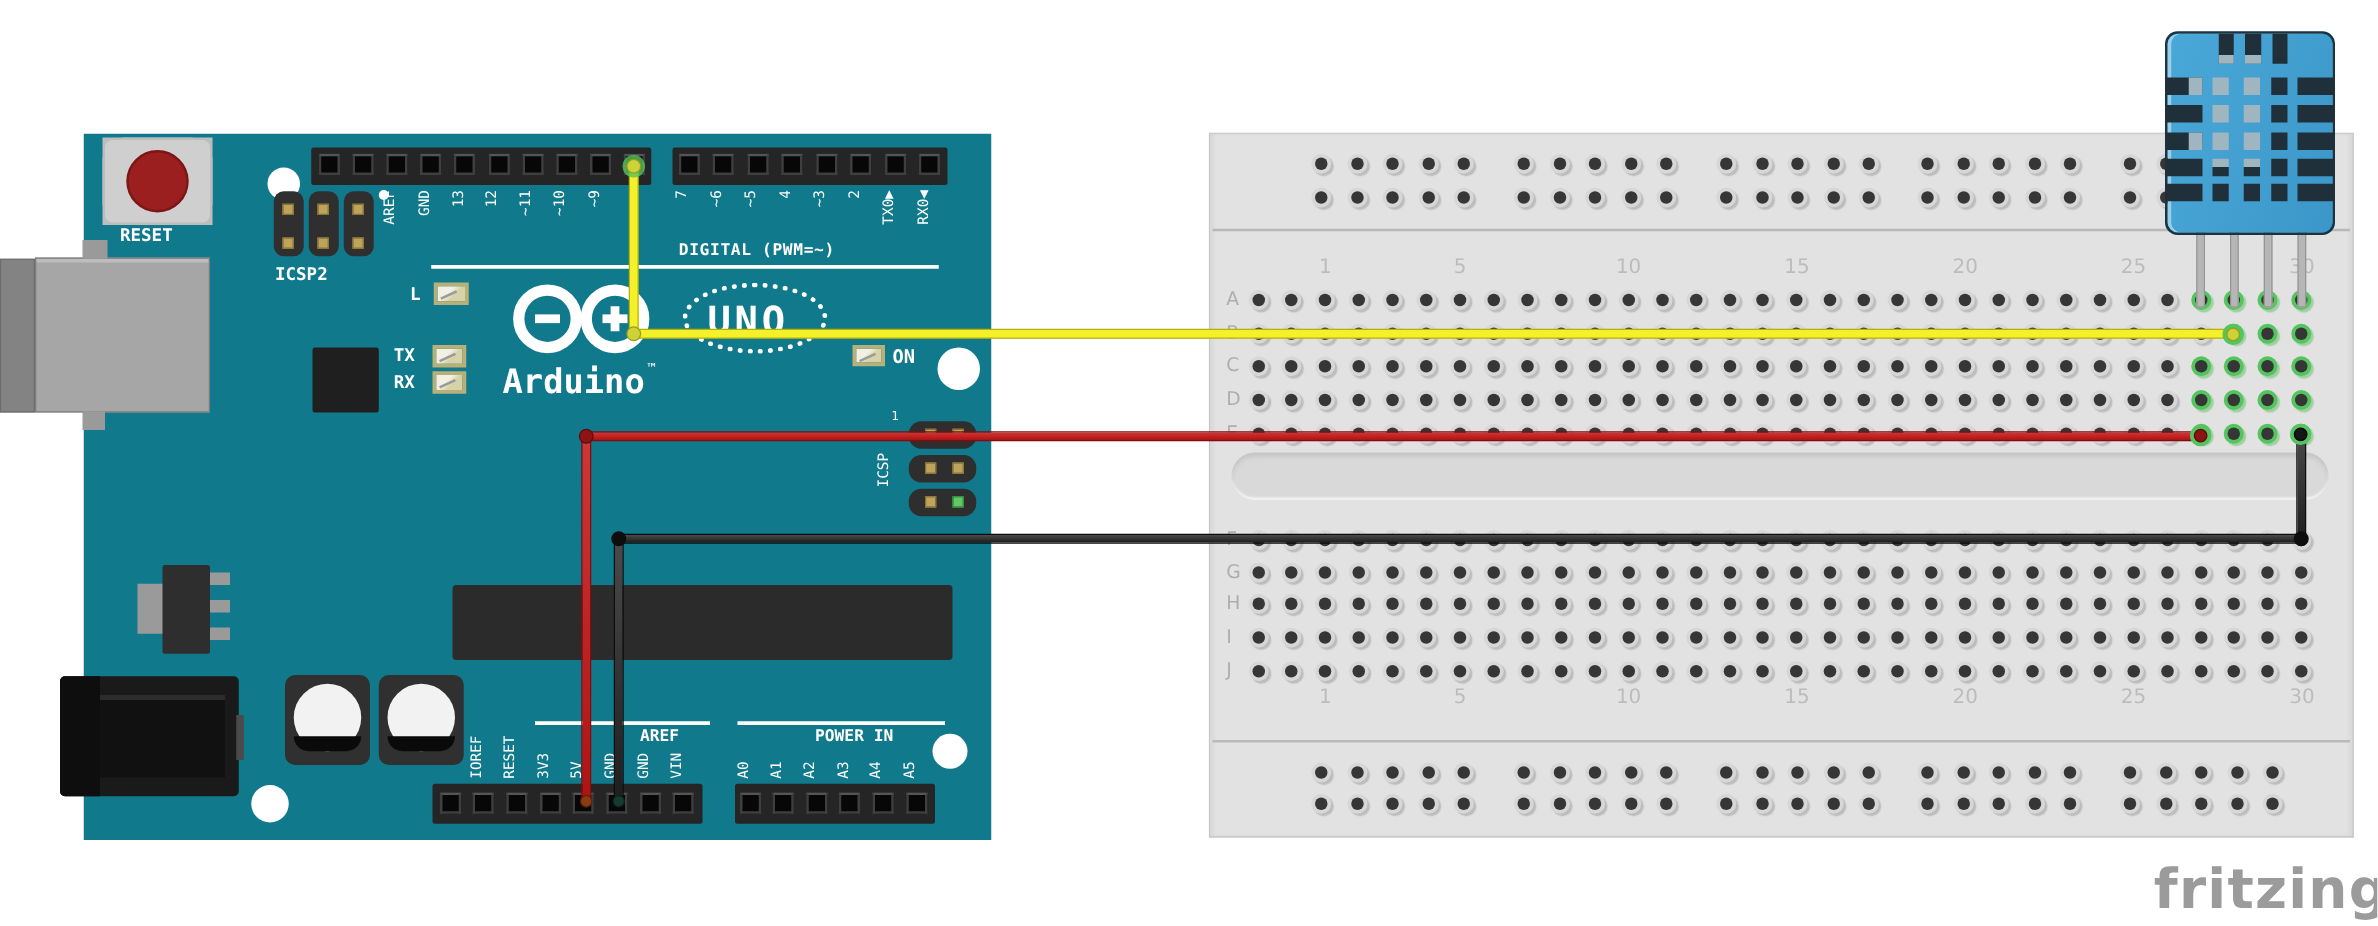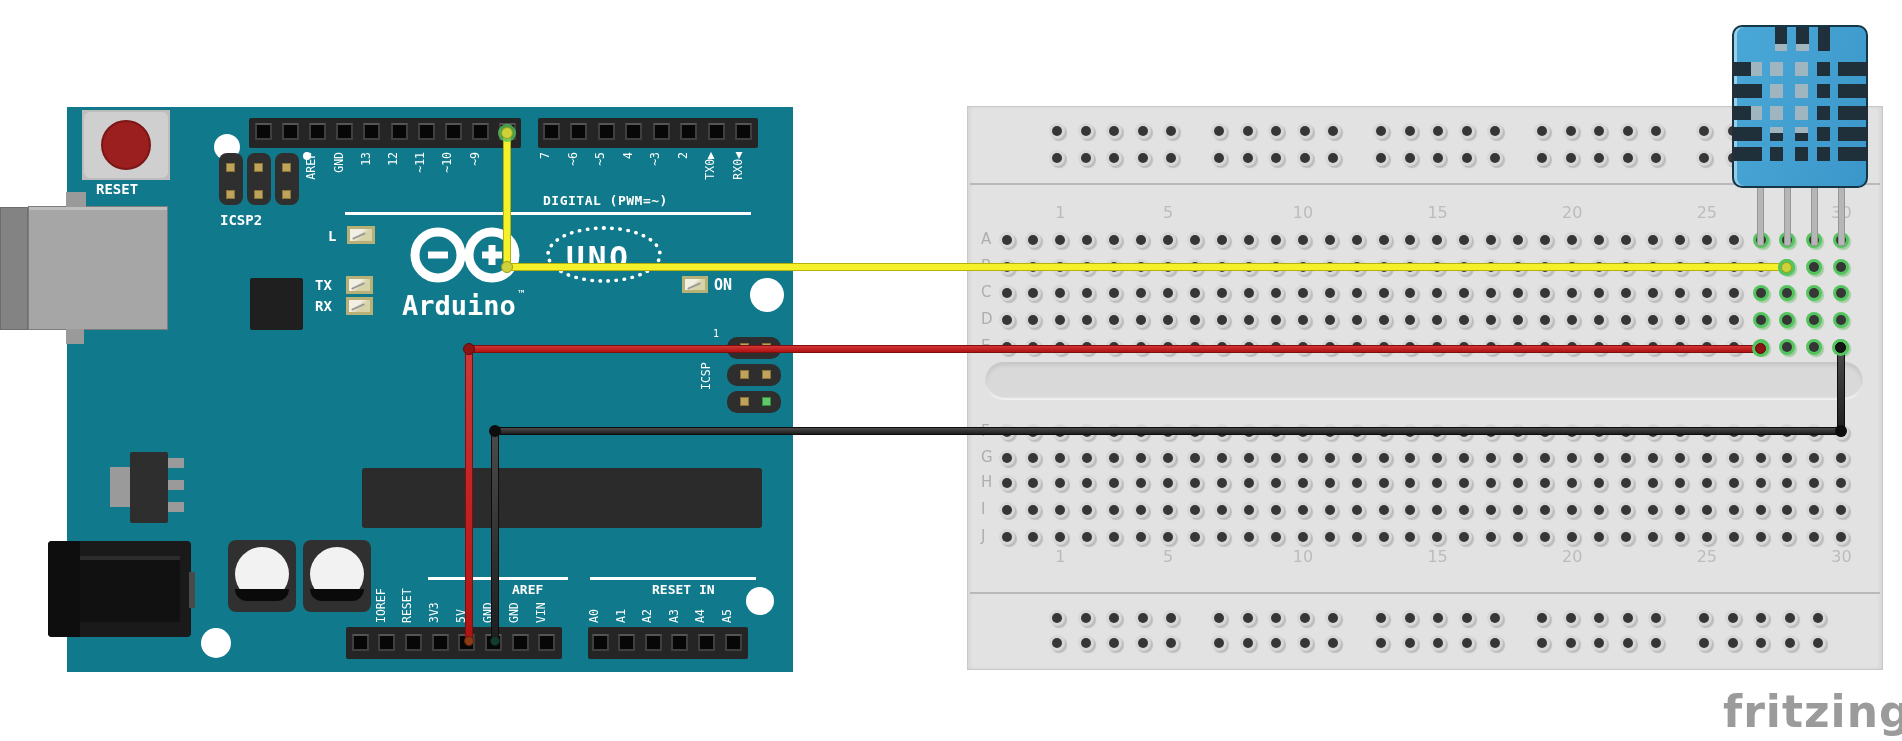--- a/index.html
+++ b/index.html
@@ -106,21 +106,21 @@
   <div style="left:235px;top:589px;width:54px;height:12px;background:#0a0a0a;border-radius:0 0 27px 27px;"></div>
   <div style="left:303px;top:540px;width:68px;height:72px;background:#303030;border-radius:8px;"></div>
   <div style="left:310px;top:547px;width:54px;height:54px;border-radius:50%;background:#f2f2f2;overflow:hidden;"></div>
   <div style="left:310px;top:589px;width:54px;height:12px;background:#0a0a0a;border-radius:0 0 27px 27px;"></div>
 
   <div class="wline" style="left:345px;top:212px;width:406px;"></div>
   <div class="wlab" style="left:543px;top:193px;font-size:13px;font-weight:bold;letter-spacing:.5px;">DIGITAL (PWM=~)</div>
   <div class="wline" style="left:428px;top:577px;width:140px;"></div>
   <div class="wlab" style="left:512px;top:582px;font-size:13px;font-weight:bold;">AREF</div>
   <div class="wline" style="left:590px;top:577px;width:166px;"></div>
-  <div class="wlab" style="left:652px;top:582px;font-size:13px;font-weight:bold;">RESET IN</div>
+  <div class="wlab" style="left:652px;top:582px;font-size:13px;font-weight:bold;">POWER IN</div>
 
   <svg style="left:404px;top:223px;" width="130" height="64" viewBox="0 0 130 64">
     <circle cx="34" cy="32" r="23" fill="none" stroke="#fff" stroke-width="9"></circle>
     <circle cx="88" cy="32" r="23" fill="none" stroke="#fff" stroke-width="9"></circle>
     <rect x="24" y="28.5" width="20" height="7" fill="#fff"></rect>
     <rect x="78" y="28.5" width="20" height="7" fill="#fff"></rect>
     <rect x="84.5" y="22" width="7" height="20" fill="#fff"></rect>
   </svg>
   <div class="wlab" style="left:402px;top:290px;font-size:27px;font-weight:bold;">Arduino</div>
   <div class="wlab" style="left:518px;top:288px;font-size:11px;">™</div>

